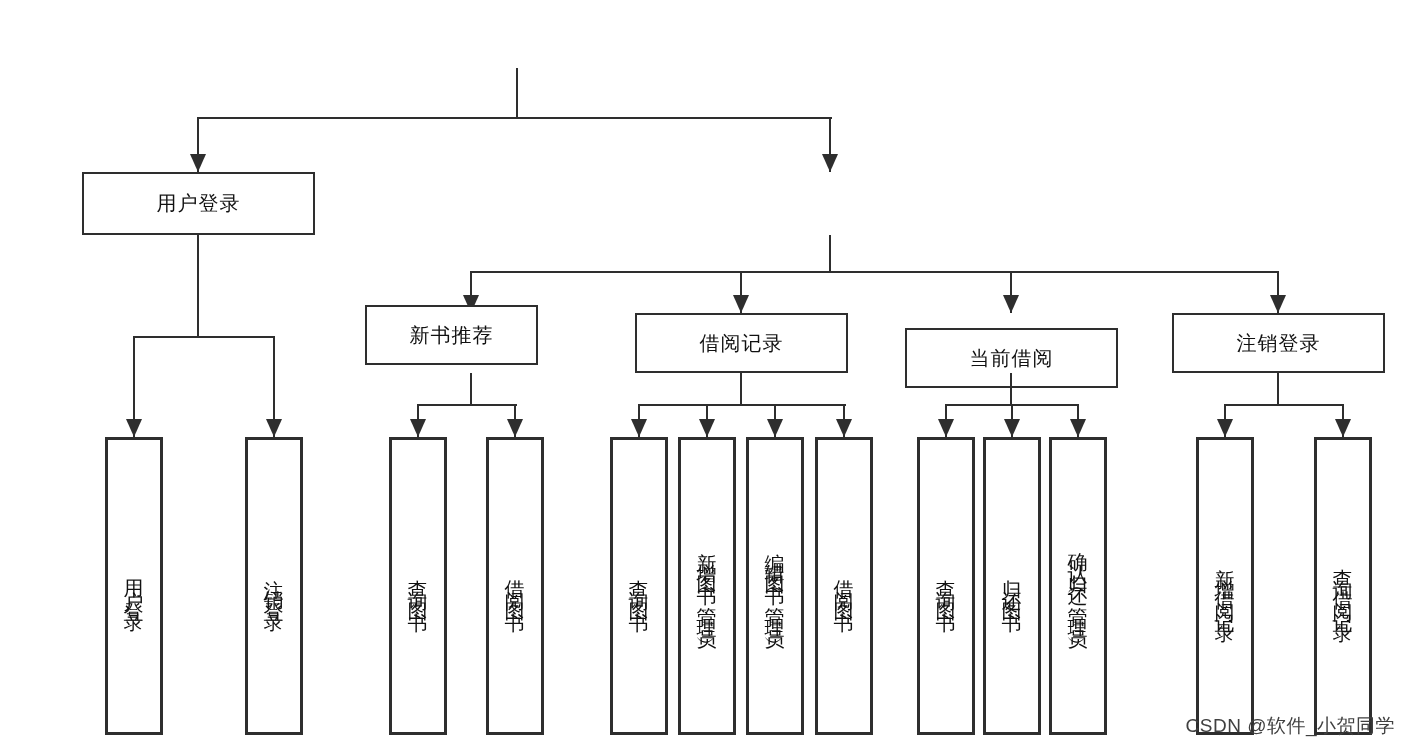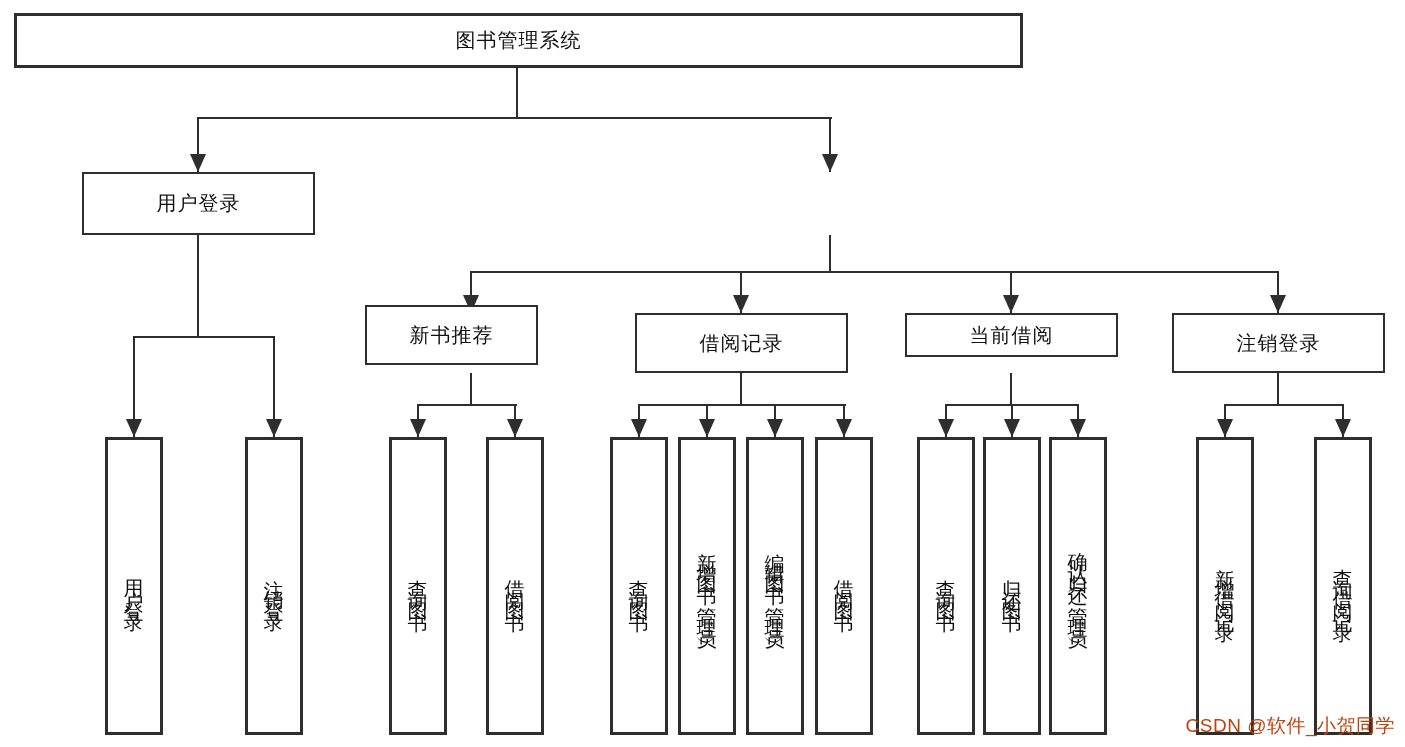--- a/index.html
+++ b/index.html
@@ -53,29 +53,28 @@
     border-left: 8px solid transparent;
     border-right: 8px solid transparent;
     border-top: 18px solid #2e2e2e;
   }
   .watermark {
     position: absolute;
     right: 10px;
     bottom: 8px;
     font-size: 19px;
     letter-spacing: 0.5px;
-    color: #c2410c;
+    color: #404040;
   }
 </style>
 </head>
 <body>
 
 <div class="canvas">
 
-  <div class="box-h root" style="left:14px; top:13px; width:1009px; height:55px;">图书管理系统</div>
 
   <div class="vline" style="left:516px; top:68px; height:50px;"></div>
   <div class="hline" style="left:197px; top:117px; width:635px;"></div>
   <div class="arrow" style="left:197px; top:117px; height:55px;"></div>
   <div class="arrow" style="left:829px; top:117px; height:55px;"></div>
 
   <div class="box-h" style="left:82px; top:172px; width:233px; height:63px;">用户登录</div>
 
   <div class="vline" style="left:197px; top:235px; height:102px;"></div>
   <div class="hline" style="left:133px; top:336px; width:142px;"></div>
@@ -84,21 +83,21 @@
 
   <div class="vline" style="left:829px; top:235px; height:38px;"></div>
   <div class="hline" style="left:470px; top:271px; width:809px;"></div>
   <div class="arrow" style="left:470px; top:271px; height:42px;"></div>
   <div class="arrow" style="left:740px; top:271px; height:42px;"></div>
   <div class="arrow" style="left:1010px; top:271px; height:42px;"></div>
   <div class="arrow" style="left:1277px; top:271px; height:42px;"></div>
 
   <div class="box-h" style="left:365px; top:305px; width:173px; height:60px;">新书推荐</div>
   <div class="box-h" style="left:635px; top:313px; width:213px; height:60px;">借阅记录</div>
-  <div class="box-h" style="left:905px; top:313px; width:213px; height:44px;">当前借阅</div>
+  <div class="box-h" style="left:905px; top:328px; width:213px; height:60px;">当前借阅</div>
   <div class="box-h" style="left:1172px; top:313px; width:213px; height:60px;">注销登录</div>
 
   <div class="vline" style="left:470px; top:373px; height:33px;"></div>
   <div class="hline" style="left:417px; top:404px; width:100px;"></div>
   <div class="arrow" style="left:417px; top:404px; height:33px;"></div>
   <div class="arrow" style="left:514px; top:404px; height:33px;"></div>
 
   <div class="vline" style="left:740px; top:373px; height:33px;"></div>
   <div class="hline" style="left:638px; top:404px; width:208px;"></div>
   <div class="arrow" style="left:638px; top:404px; height:33px;"></div>

